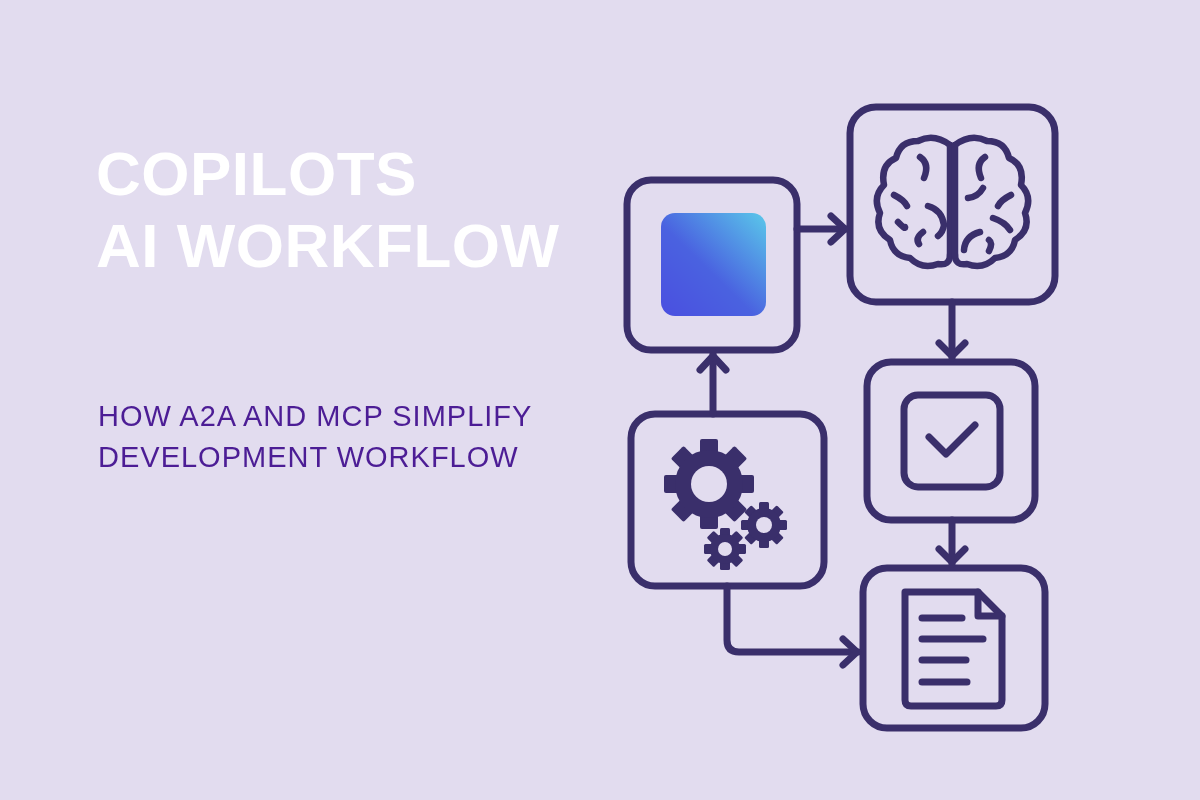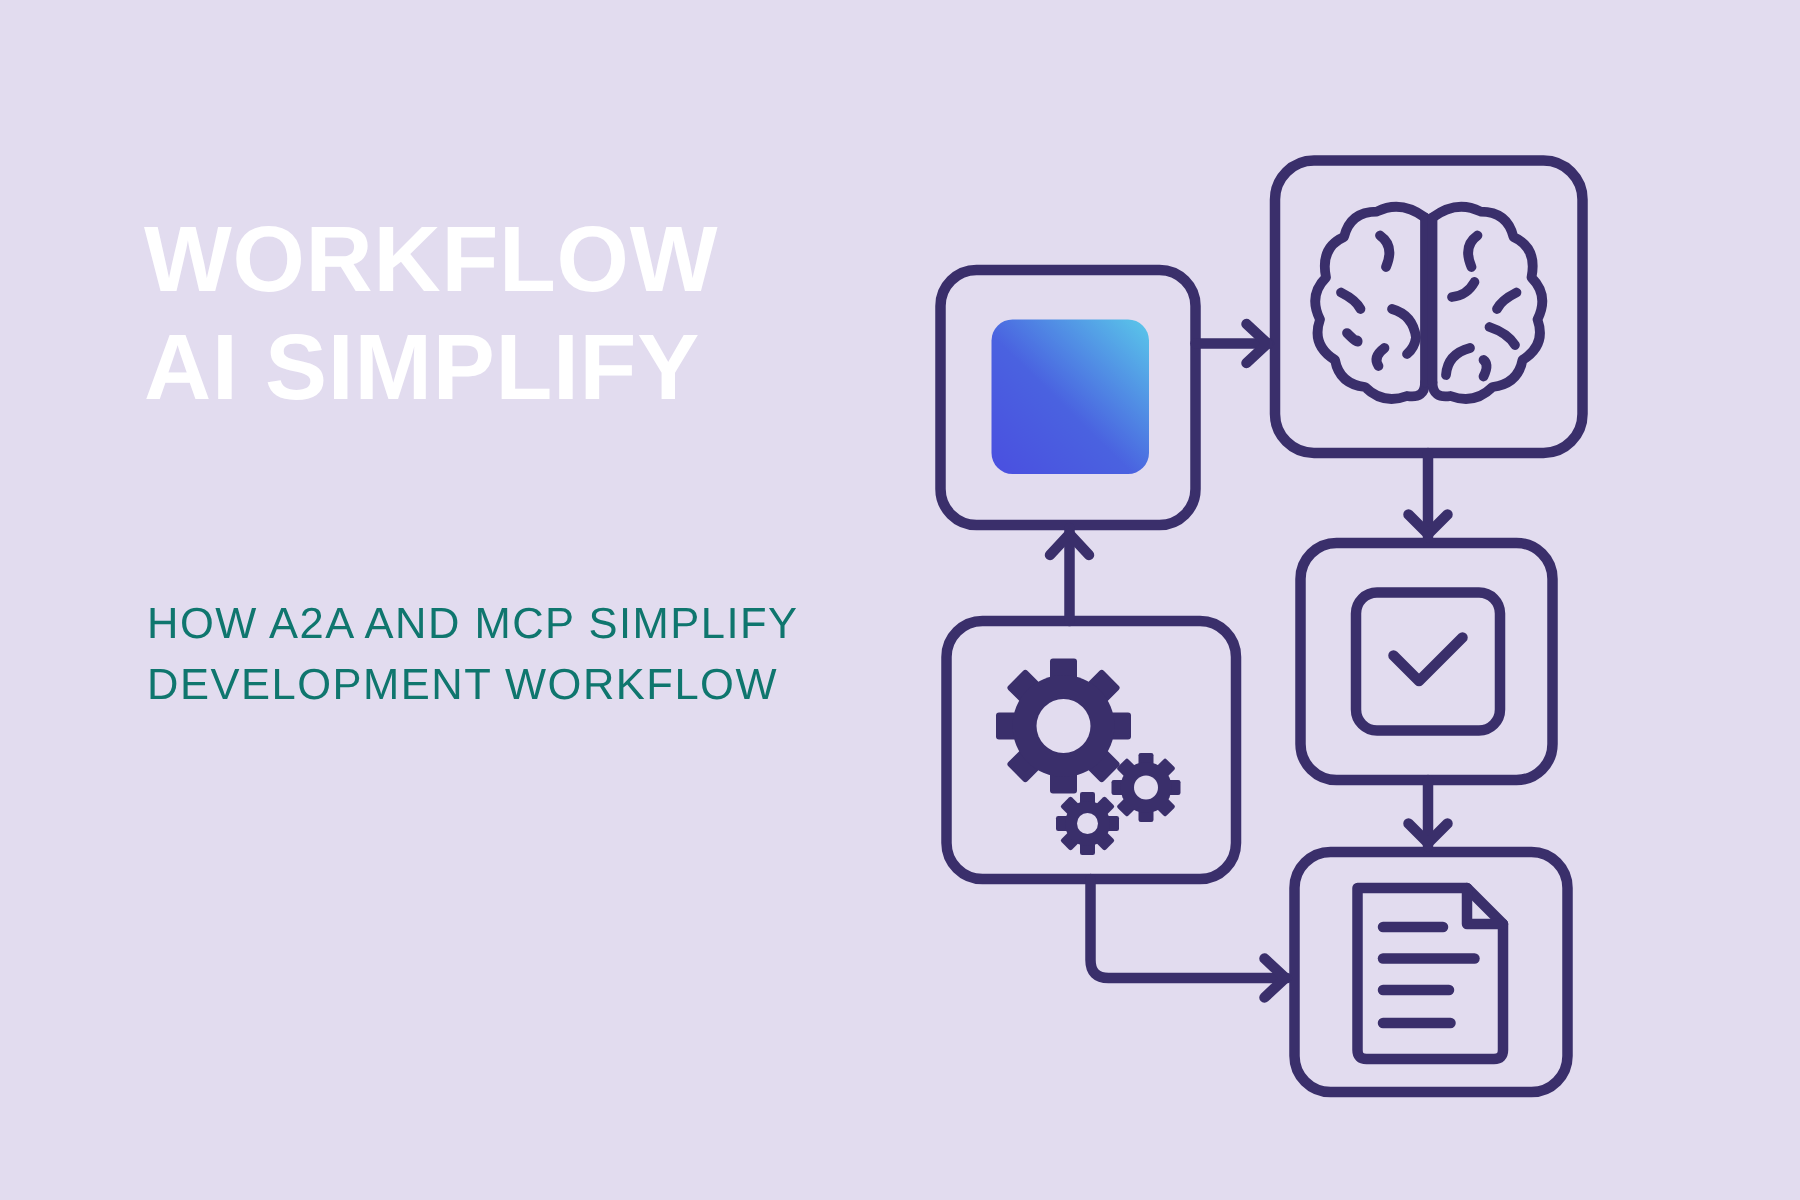--- a/index.html
+++ b/index.html
@@ -11,33 +11,33 @@
     }
     .title {
       position: absolute; left: 96px; top: 138px;
       color: #ffffff; font-weight: 700;
       font-size: 62px; line-height: 72px; letter-spacing: 0.5px;
       margin: 0;
     }
     .title span { display: block; }
     .subtitle {
       position: absolute; left: 98px; top: 396px;
-      color: #0f766e; font-weight: 400;
+      color: #4c1d95; font-weight: 400;
       font-size: 29px; line-height: 41px; letter-spacing: 1px;
       margin: 0;
     }
     .subtitle span { display: block; }
     svg.diagram { position: absolute; left: 0; top: 0; }
   </style>
 </head>
 <body>
 
 <h1 class="title">
-  <span>WORKFLOW</span>
-  <span>AI SIMPLIFY</span>
+  <span>COPILOTS</span>
+  <span>AI WORKFLOW</span>
 </h1>
 
 <h2 class="subtitle">
   <span>HOW A2A AND MCP SIMPLIFY</span>
   <span>DEVELOPMENT WORKFLOW</span>
 </h2>
 
 <svg class="diagram" width="1200" height="800" viewBox="0 0 1200 800">
   <defs>
     <linearGradient id="grad" x1="0" y1="1" x2="1" y2="0">

